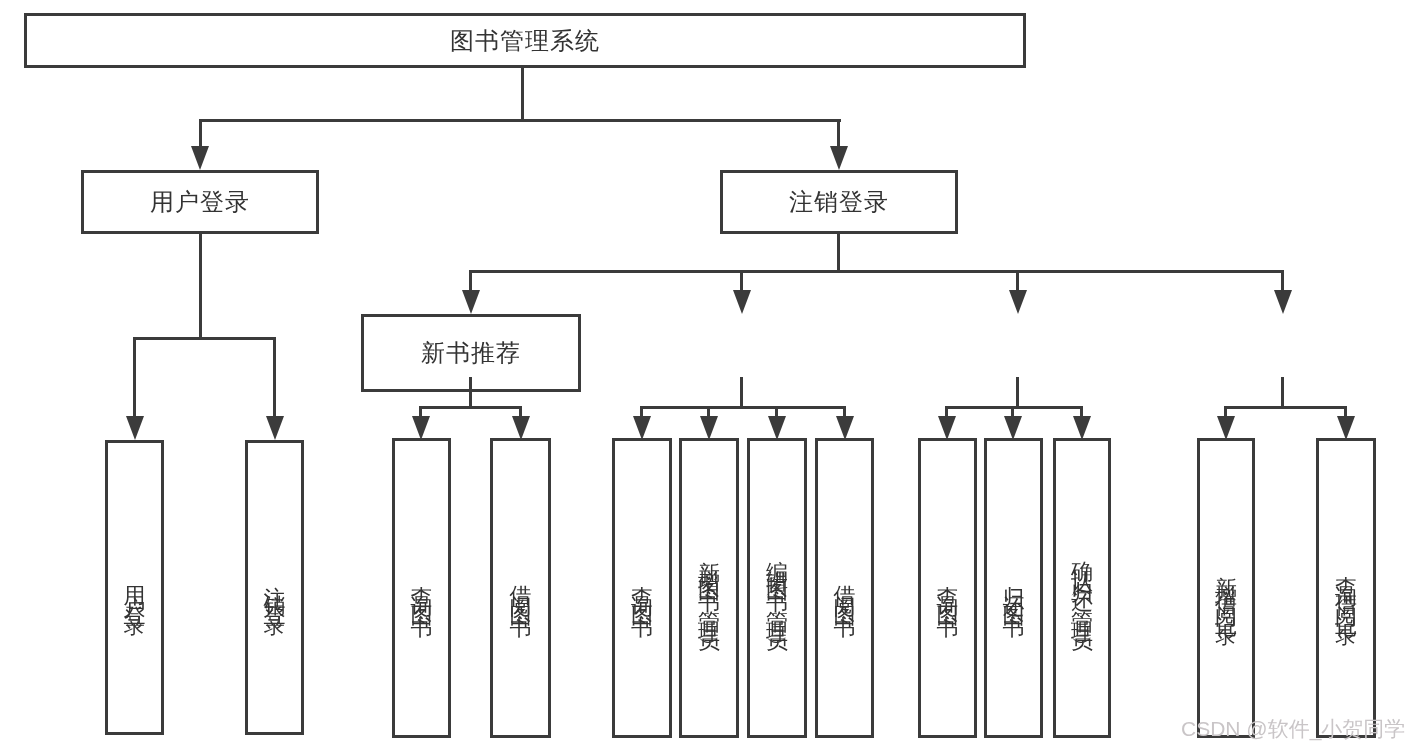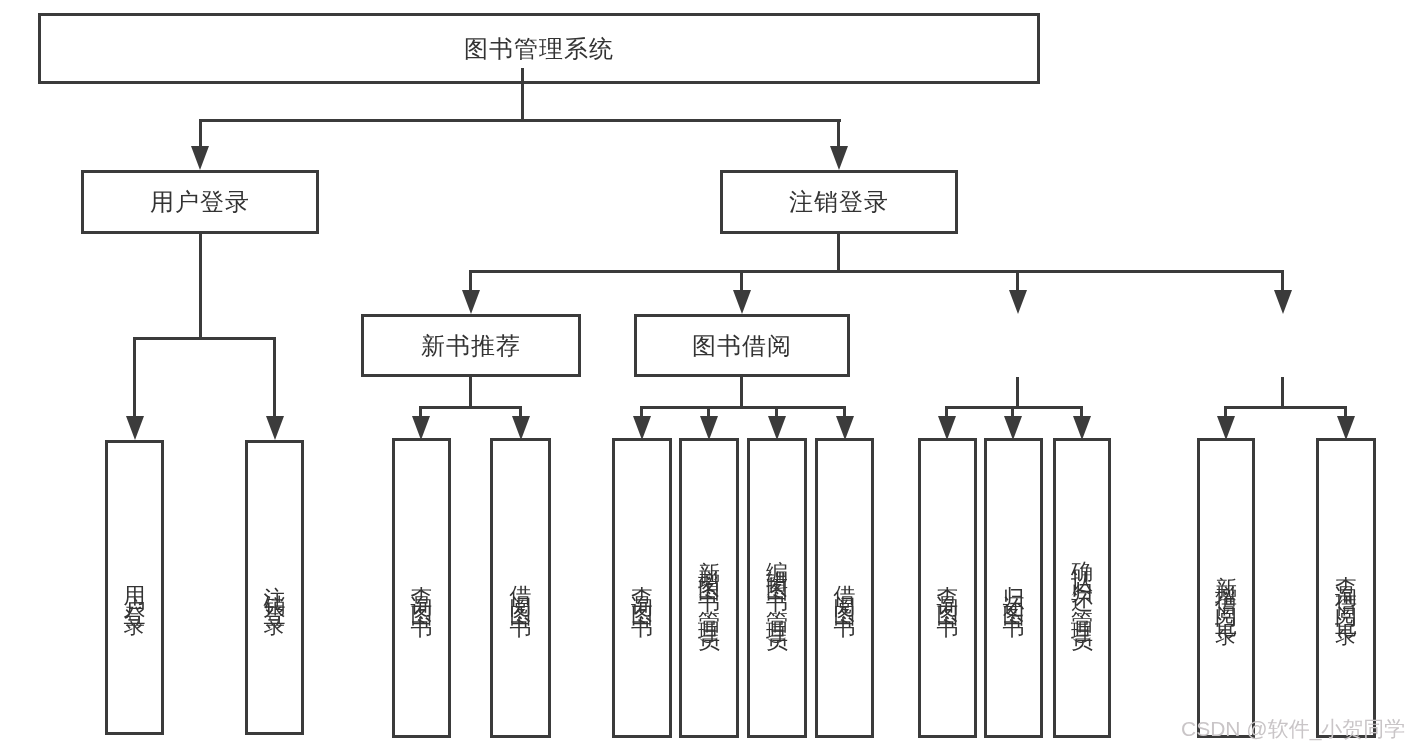--- a/index.html
+++ b/index.html
@@ -37,21 +37,21 @@
   .watermark{
     position:absolute;left:1181px;top:715px;font-size:21px;
     color:var(--watermark);white-space:nowrap;z-index:5;
   }
 </style>
 </head>
 <body>
 
 <div class="stage">
 
-  <div class="node" style="left:38px;top:13px;width:1002px;height:71px;text-align:center;">
+  <div class="node" style="left:24px;top:13px;width:1002px;height:55px;text-align:center;">
     <span>图书管理系统</span>
   </div>
 
   <div class="vline" style="left:521px;top:68px;height:54px;"></div>
   <div class="hline" style="left:199px;top:119px;width:642px;"></div>
   <div class="vline" style="left:199px;top:119px;height:28px;"></div>
   <div class="vline" style="left:837px;top:119px;height:28px;"></div>
   <div class="arrow" style="left:191px;top:146px;"></div>
   <div class="arrow" style="left:830px;top:146px;"></div>
 
@@ -73,25 +73,22 @@
   <div class="hline" style="left:469px;top:270px;width:815px;"></div>
   <div class="vline" style="left:469px;top:270px;height:21px;"></div>
   <div class="vline" style="left:740px;top:270px;height:21px;"></div>
   <div class="vline" style="left:1016px;top:270px;height:21px;"></div>
   <div class="vline" style="left:1281px;top:270px;height:21px;"></div>
   <div class="arrow" style="left:462px;top:290px;"></div>
   <div class="arrow" style="left:733px;top:290px;"></div>
   <div class="arrow" style="left:1009px;top:290px;"></div>
   <div class="arrow" style="left:1274px;top:290px;"></div>
 
-  <div class="node" style="left:361px;top:314px;width:220px;height:63px;">
+  <div class="node" style="left:361px;top:314px;width:220px;height:78px;">
     <span>新书推荐</span>
-  </div>
-  <div class="node" style="left:634px;top:314px;width:216px;height:63px;">
-    <span>图书借阅</span>
   </div>
 
   <div class="vline" style="left:469px;top:377px;height:32px;"></div>
   <div class="vline" style="left:740px;top:377px;height:32px;"></div>
   <div class="vline" style="left:1016px;top:377px;height:32px;"></div>
   <div class="vline" style="left:1281px;top:377px;height:32px;"></div>
 
   <div class="hline" style="left:419px;top:406px;width:103px;"></div>
   <div class="hline" style="left:640px;top:406px;width:206px;"></div>
   <div class="hline" style="left:945px;top:406px;width:138px;"></div>

